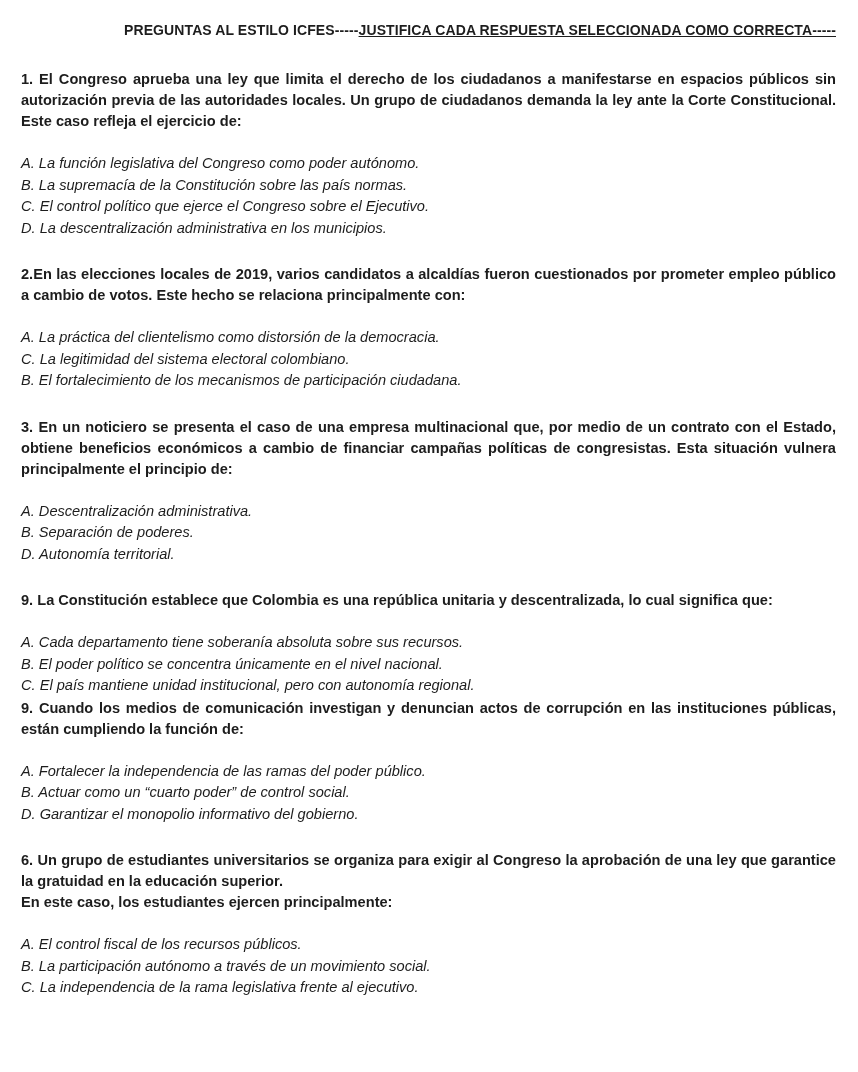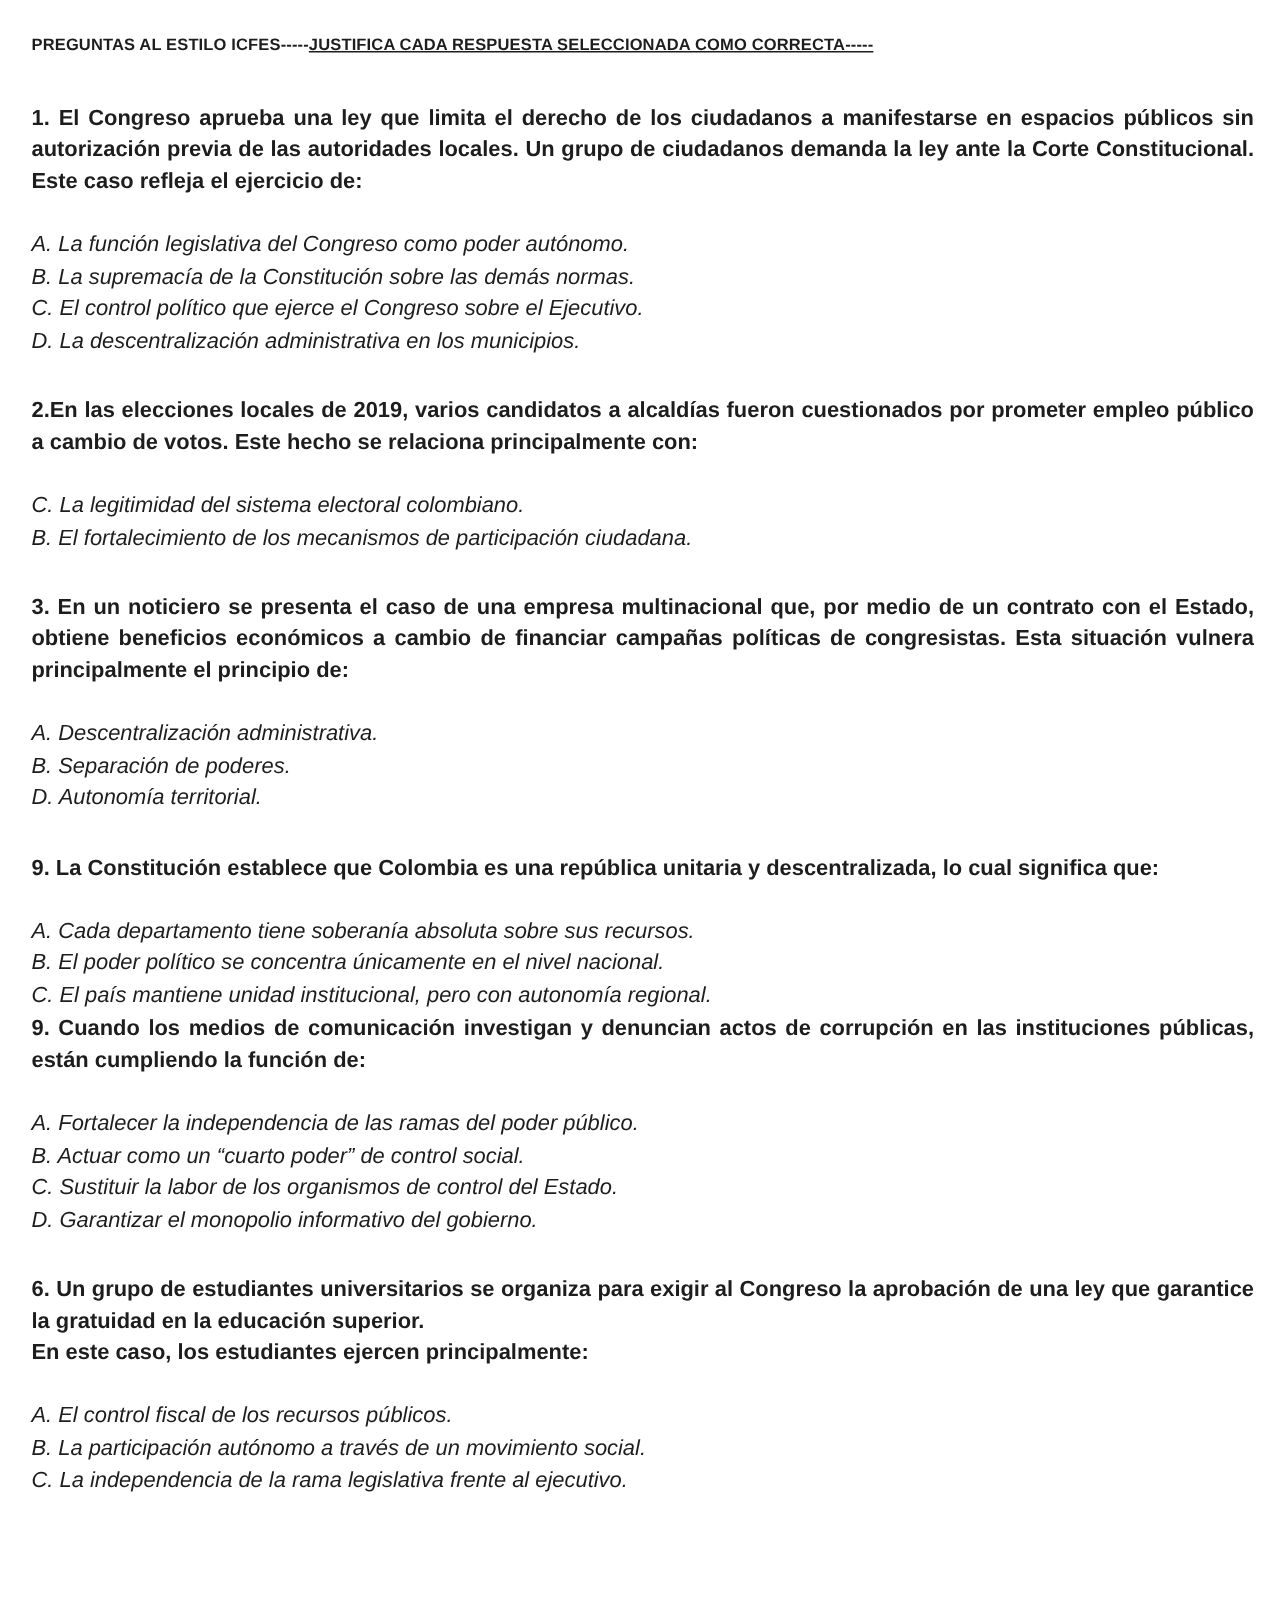--- a/index.html
+++ b/index.html
@@ -16,23 +16,23 @@
     font-family: "Liberation Sans", sans-serif;
     color: #1d1d1d;
     overflow: hidden;
   }
   .page {
     padding: 14px 22px 24px 21px;
     font-size: 14.6px;
     line-height: 21px;
   }
   .title {
-    font-size: 11px;
+    font-size: 14px;
     font-weight: 700;
-    text-align: left;
+    text-align: right;
     margin: 6px 0 28px 0;
     letter-spacing: 0.1px;
   }
   .title .u {
     text-decoration: underline;
   }
   .question {
     margin: 0 0 25px 0;
   }
   .question.tight-after {
@@ -57,29 +57,30 @@
 
 <div class="sheet">
   <div class="page">
 
     <h1 class="title"><span>PREGUNTAS AL ESTILO ICFES-----</span><span class="u">JUSTIFICA CADA RESPUESTA SELECCIONADA COMO CORRECTA-----</span></h1>
 
     <section class="question">
       <p class="stem">1. El Congreso aprueba una ley que limita el derecho de los ciudadanos a manifestarse en espacios públicos sin autorización previa de las autoridades locales. Un grupo de ciudadanos demanda la ley ante la Corte Constitucional. Este caso refleja el ejercicio de:</p>
       <div class="options">
         <p>A. La función legislativa del Congreso como poder autónomo.</p>
-        <p>B. La supremacía de la Constitución sobre las demás normas.</p>
+        <p>B. La supremacía de la Constitución sobre las país normas.</p>
         <p>C. El control político que ejerce el Congreso sobre el Ejecutivo.</p>
         <p>D. La descentralización administrativa en los municipios.</p>
       </div>
     </section>
 
     <section class="question">
       <p class="stem">2.En las elecciones locales de 2019, varios candidatos a alcaldías fueron cuestionados por prometer empleo público a cambio de votos.  Este hecho se relaciona principalmente con:</p>
       <div class="options">
+        <p>A. La práctica del clientelismo como distorsión de la democracia.</p>
         <p>C. La legitimidad del sistema electoral colombiano.</p>
         <p>B. El fortalecimiento de los mecanismos de participación ciudadana.</p>
       </div>
     </section>
 
     <section class="question">
       <p class="stem">3.  En un noticiero se presenta el caso de una empresa multinacional que, por medio de un contrato con el Estado, obtiene beneficios económicos a cambio de financiar campañas políticas de congresistas. Esta situación vulnera principalmente el principio de:</p>
       <div class="options">
         <p>A. Descentralización administrativa.</p>
         <p>B. Separación de poderes.</p>
@@ -94,21 +95,20 @@
         <p>B. El poder político se concentra únicamente en el nivel nacional.</p>
         <p>C. El país mantiene unidad institucional, pero con autonomía regional.</p>
       </div>
     </section>
 
     <section class="question">
       <p class="stem">9. Cuando los medios de comunicación investigan y denuncian actos de corrupción en las instituciones públicas, están cumpliendo la función de:</p>
       <div class="options">
         <p>A. Fortalecer la independencia de las ramas del poder público.</p>
         <p>B. Actuar como un “cuarto poder” de control social.</p>
-        <p>C. Sustituir la labor de los organismos de control del Estado.</p>
         <p>D. Garantizar el monopolio informativo del gobierno.</p>
       </div>
     </section>
 
     <section class="question">
       <p class="stem">6. Un grupo de estudiantes universitarios se organiza para exigir al Congreso la aprobación de una ley que garantice la gratuidad en la educación superior.
 En este caso, los estudiantes ejercen principalmente:</p>
       <div class="options">
         <p>A. El control fiscal de los recursos públicos.</p>
         <p>B. La participación autónomo a través de un movimiento social.</p>

